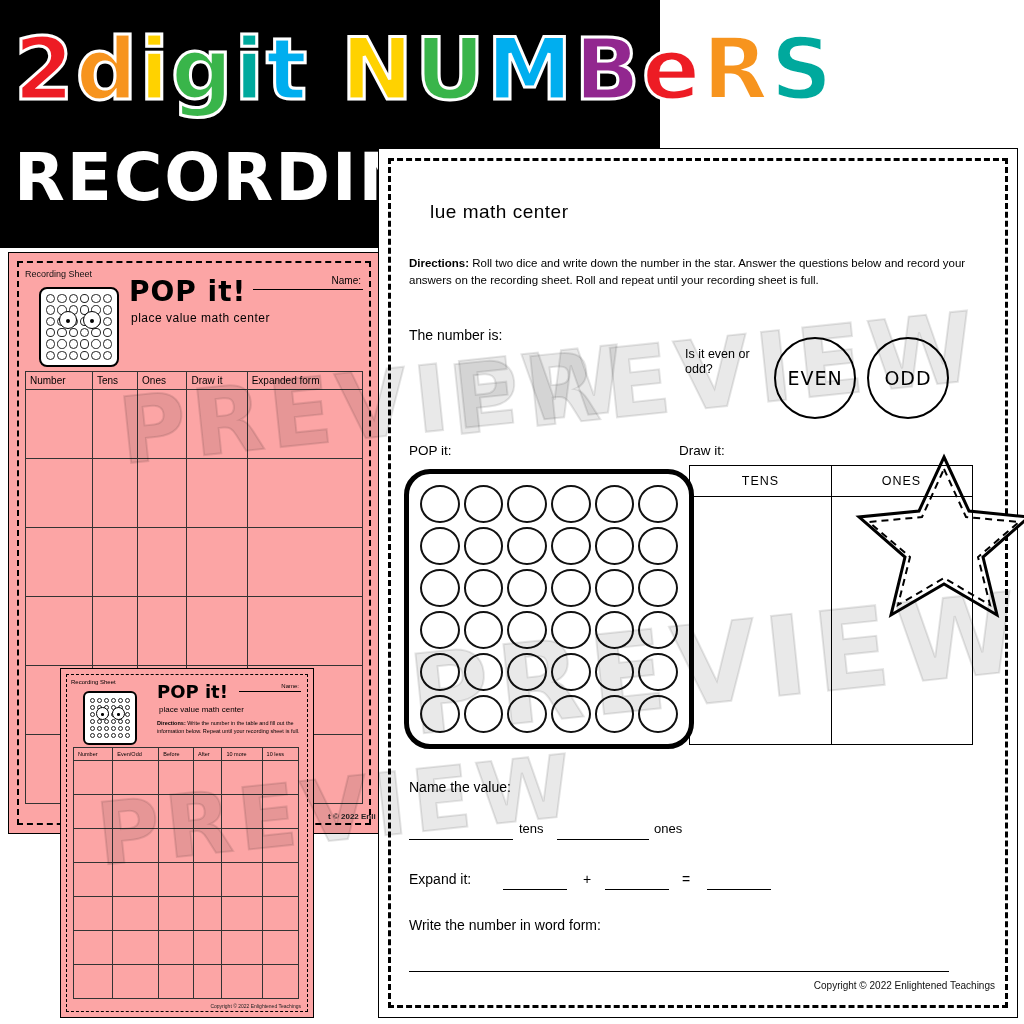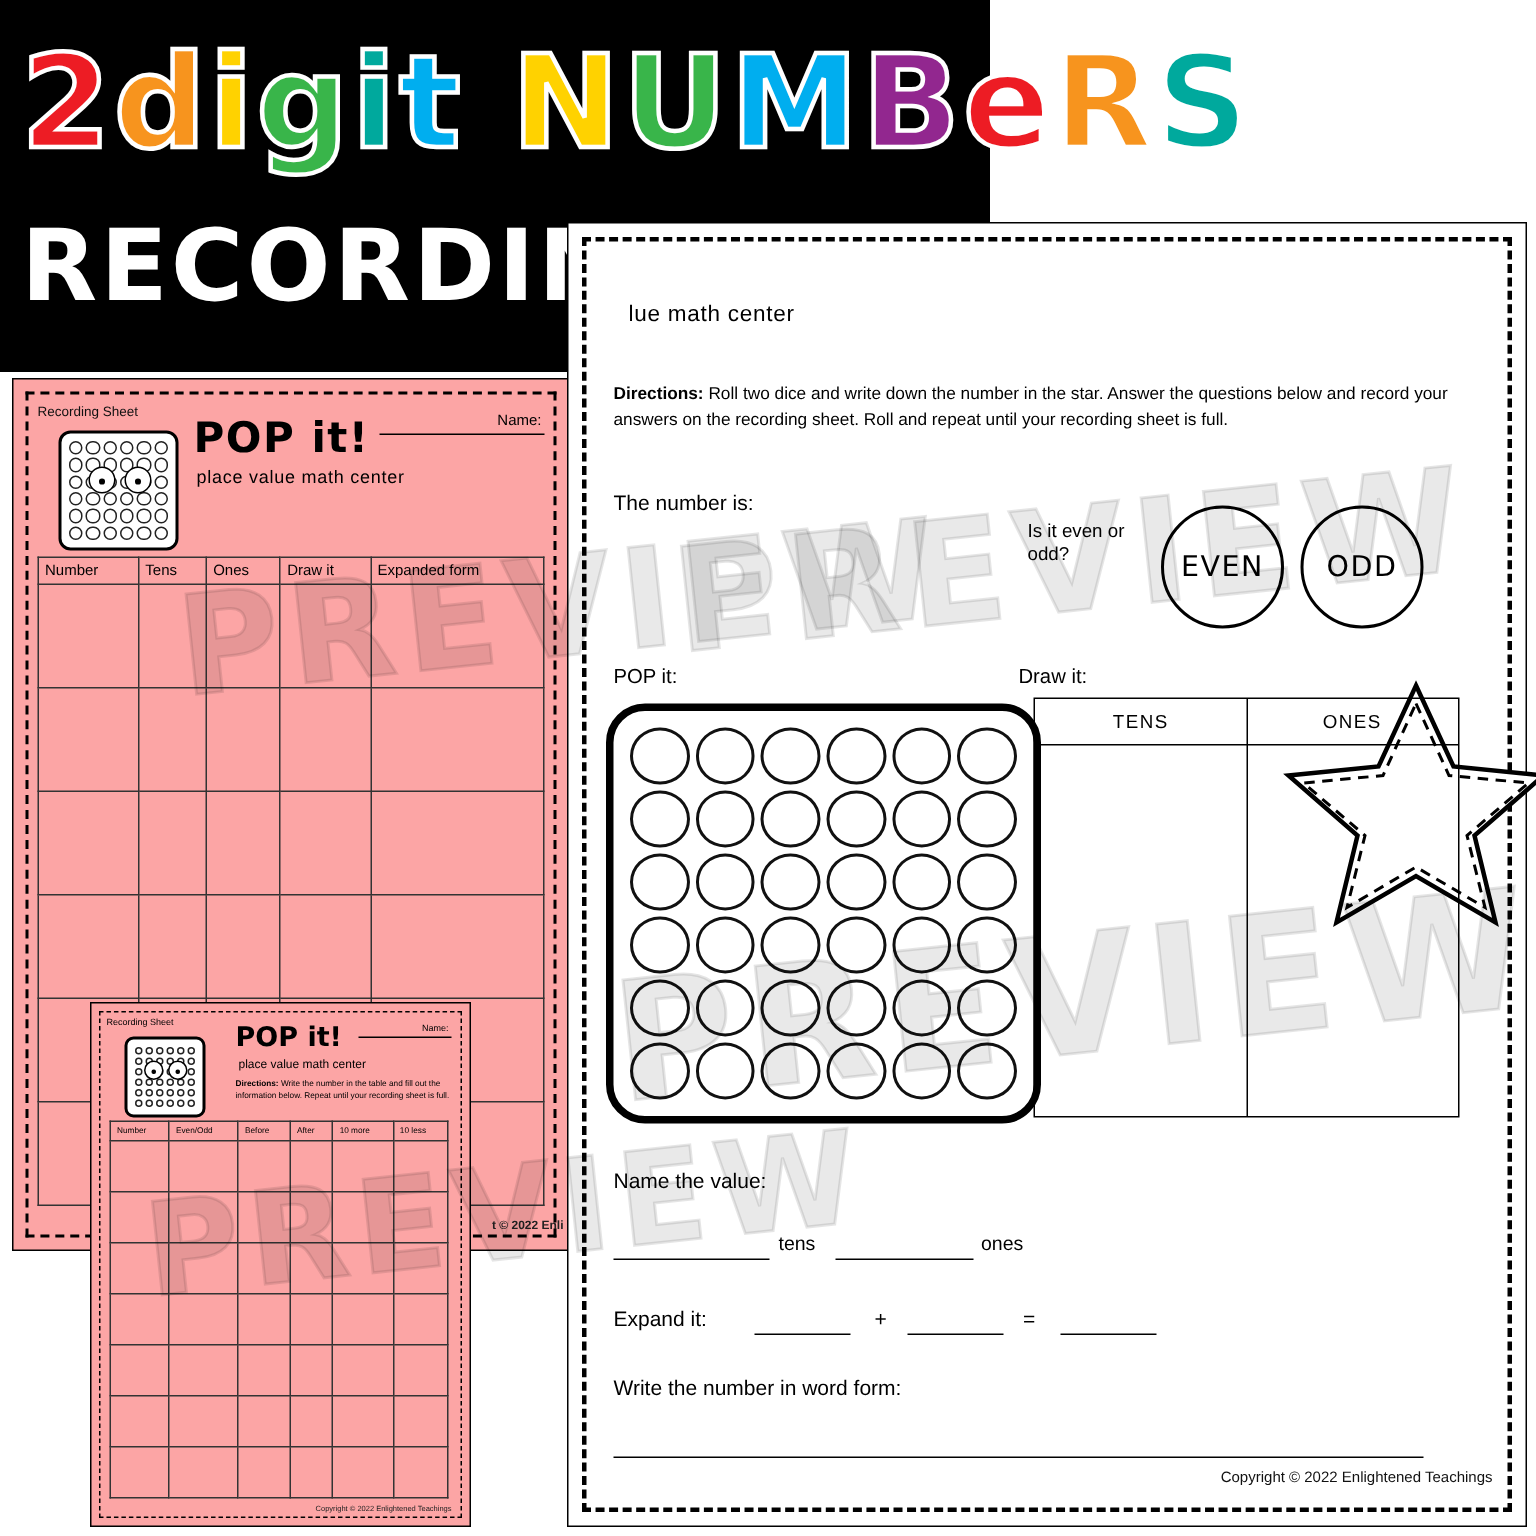--- a/index.html
+++ b/index.html
@@ -46,21 +46,21 @@
   .ss-title{position:absolute;left:96px;top:12px;font-family:"DejaVu Sans",sans-serif;font-weight:bold;font-size:18px;}
   .ss-sub{position:absolute;left:98px;top:36px;font-size:8px;}
   .ss-name{position:absolute;right:14px;top:14px;font-size:6px;}
   .ss-nameline{position:absolute;right:12px;top:22px;width:62px;border-bottom:1px solid #000;}
   .ss-dir{position:absolute;left:96px;top:50px;right:8px;font-size:5.5px;line-height:8px;}
   .ss-copy{position:absolute;right:12px;bottom:8px;font-size:5px;color:#222;}
 
   
   .sheet-main{left:378px;top:148px;width:638px;height:868px;border:1px solid #000;background:#fff;}
   .sheet-main .inner{position:absolute;left:9px;top:9px;right:9px;bottom:9px;border:3px dashed #000;}
-  .m-head{position:absolute;left:40px;top:52px;font-size:15px;letter-spacing:.5px;}
+  .m-head{position:absolute;left:51px;top:52px;font-size:19px;letter-spacing:.5px;}
   .m-dir{position:absolute;left:30px;top:106px;width:562px;font-size:11.5px;line-height:17px;}
   .m-dir b{font-weight:bold;}
   .m-numlabel{position:absolute;left:30px;top:178px;font-size:14px;}
   .m-evenodd{position:absolute;left:306px;top:198px;width:84px;font-size:12.5px;line-height:15px;}
   .circ{position:absolute;border:2.5px solid #000;border-radius:50%;display:flex;align-items:center;justify-content:center;
     font-family:"DejaVu Sans",sans-serif;font-size:19px;letter-spacing:1px;background:#fff;}
   .m-popit-label{position:absolute;left:30px;top:294px;font-size:13.5px;}
   .m-draw-label{position:absolute;left:300px;top:294px;font-size:13.5px;}
   .popit-big{position:absolute;left:25px;top:320px;width:280px;height:270px;border:5px solid #000;border-radius:26px;background:#fff;}
   .popit-big .grid{position:absolute;left:9px;top:9px;right:9px;bottom:9px;display:grid;grid-template-columns:repeat(6,1fr);grid-template-rows:repeat(6,1fr);}

